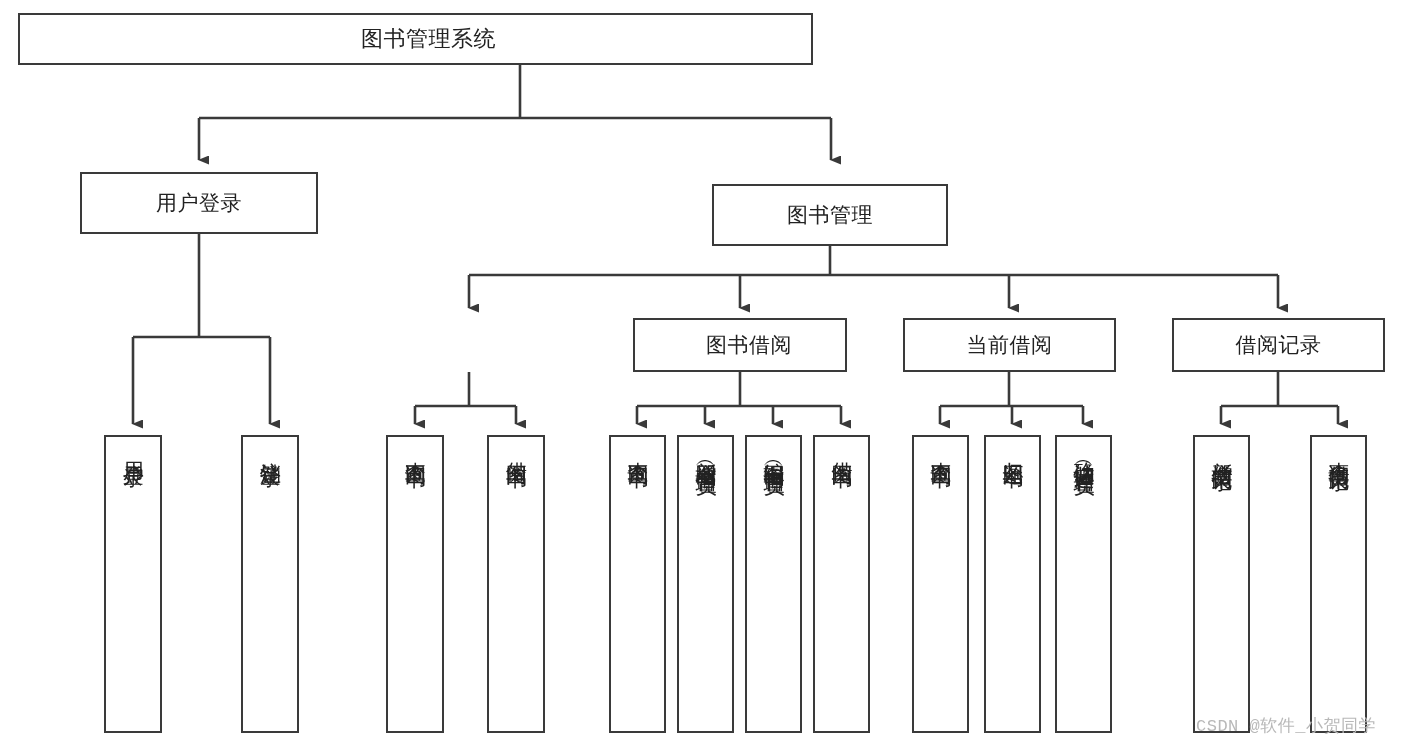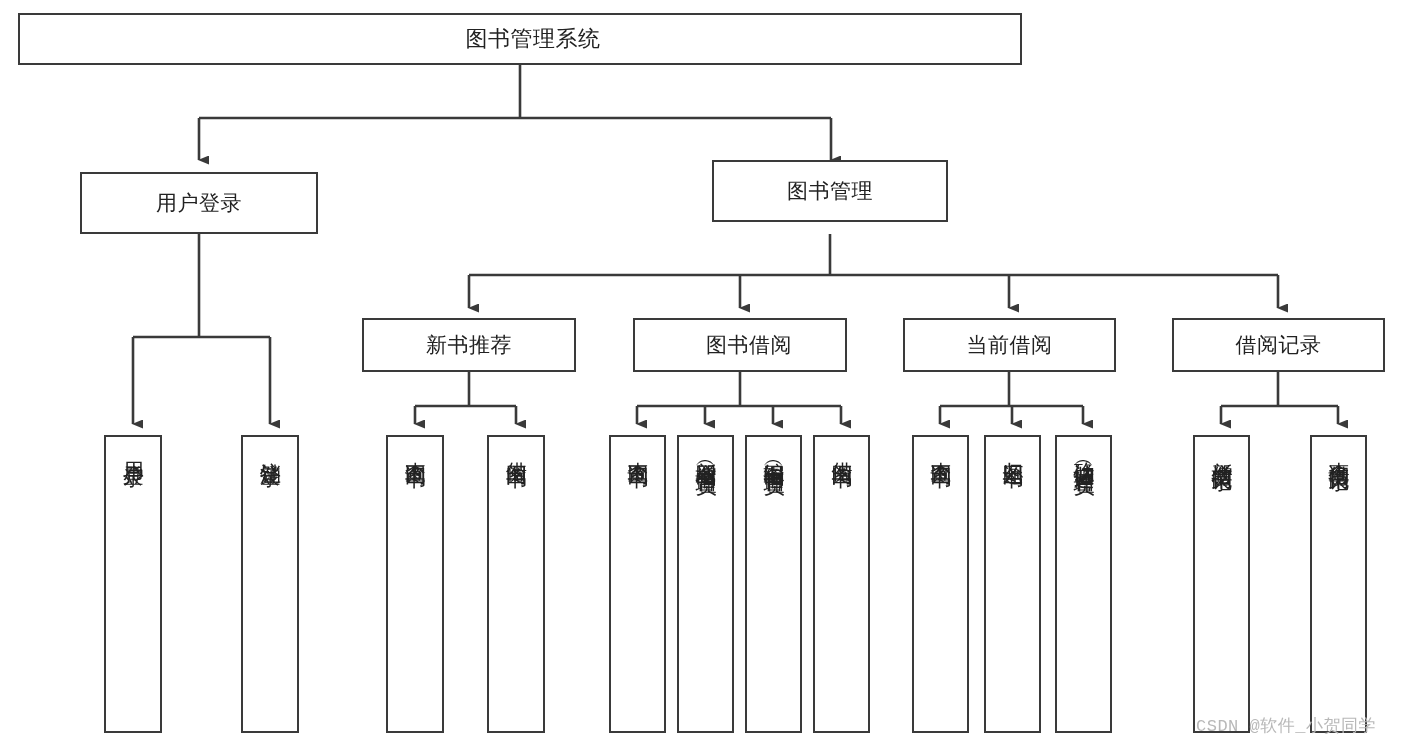--- a/index.html
+++ b/index.html
@@ -116,26 +116,25 @@
       <path d="M1012,406 L1012,424" marker-end="url(#arw)"></path>
       <path d="M1083,406 L1083,424" marker-end="url(#arw)"></path>
 
       <path d="M1278,372 L1278,406"></path>
       <path d="M1221,406 L1338,406"></path>
       <path d="M1221,406 L1221,424" marker-end="url(#arw)"></path>
       <path d="M1338,406 L1338,424" marker-end="url(#arw)"></path>
     </g>
   </svg>
 
-  <div class="node root horiz" style="left: 18px; top: 13px; width: 1004px; height: 52px; padding-left: 26px;">图书管理系统</div>
+  <div class="node root horiz" style="left: 18px; top: 13px; width: 795px; height: 52px; padding-left: 26px;">图书管理系统</div>
 
   <div class="node horiz" style="left: 80px; top: 172px; width: 238px; height: 62px;">用户登录</div>
-  <div class="node horiz" style="left: 712px; top: 160px; width: 236px; height: 62px; text-align: center;">图书管理</div>
+  <div class="node horiz" style="left: 712px; top: 184px; width: 236px; height: 62px; text-align: center;">图书管理</div>
 
-  <div class="node horiz" style="left: 362px; top: 318px; width: 214px; height: 54px;">新书推荐</div>
   <div class="node horiz" style="left: 633px; top: 318px; width: 214px; height: 54px; padding-left: 18px;">图书借阅</div>
   <div class="node horiz" style="left: 903px; top: 318px; width: 213px; height: 54px;">当前借阅</div>
   <div class="node horiz" style="left: 1172px; top: 318px; width: 213px; height: 54px;">借阅记录</div>
 
   <div class="node vert" style="left: 104px; top: 435px; width: 58px; height: 298px;">
     <span class="vtext">用户登录</span>
     </div>
   <div class="node vert" style="left: 241px; top: 435px; width: 58px; height: 298px;">
     <span class="vtext">注销登录</span>
     </div>

